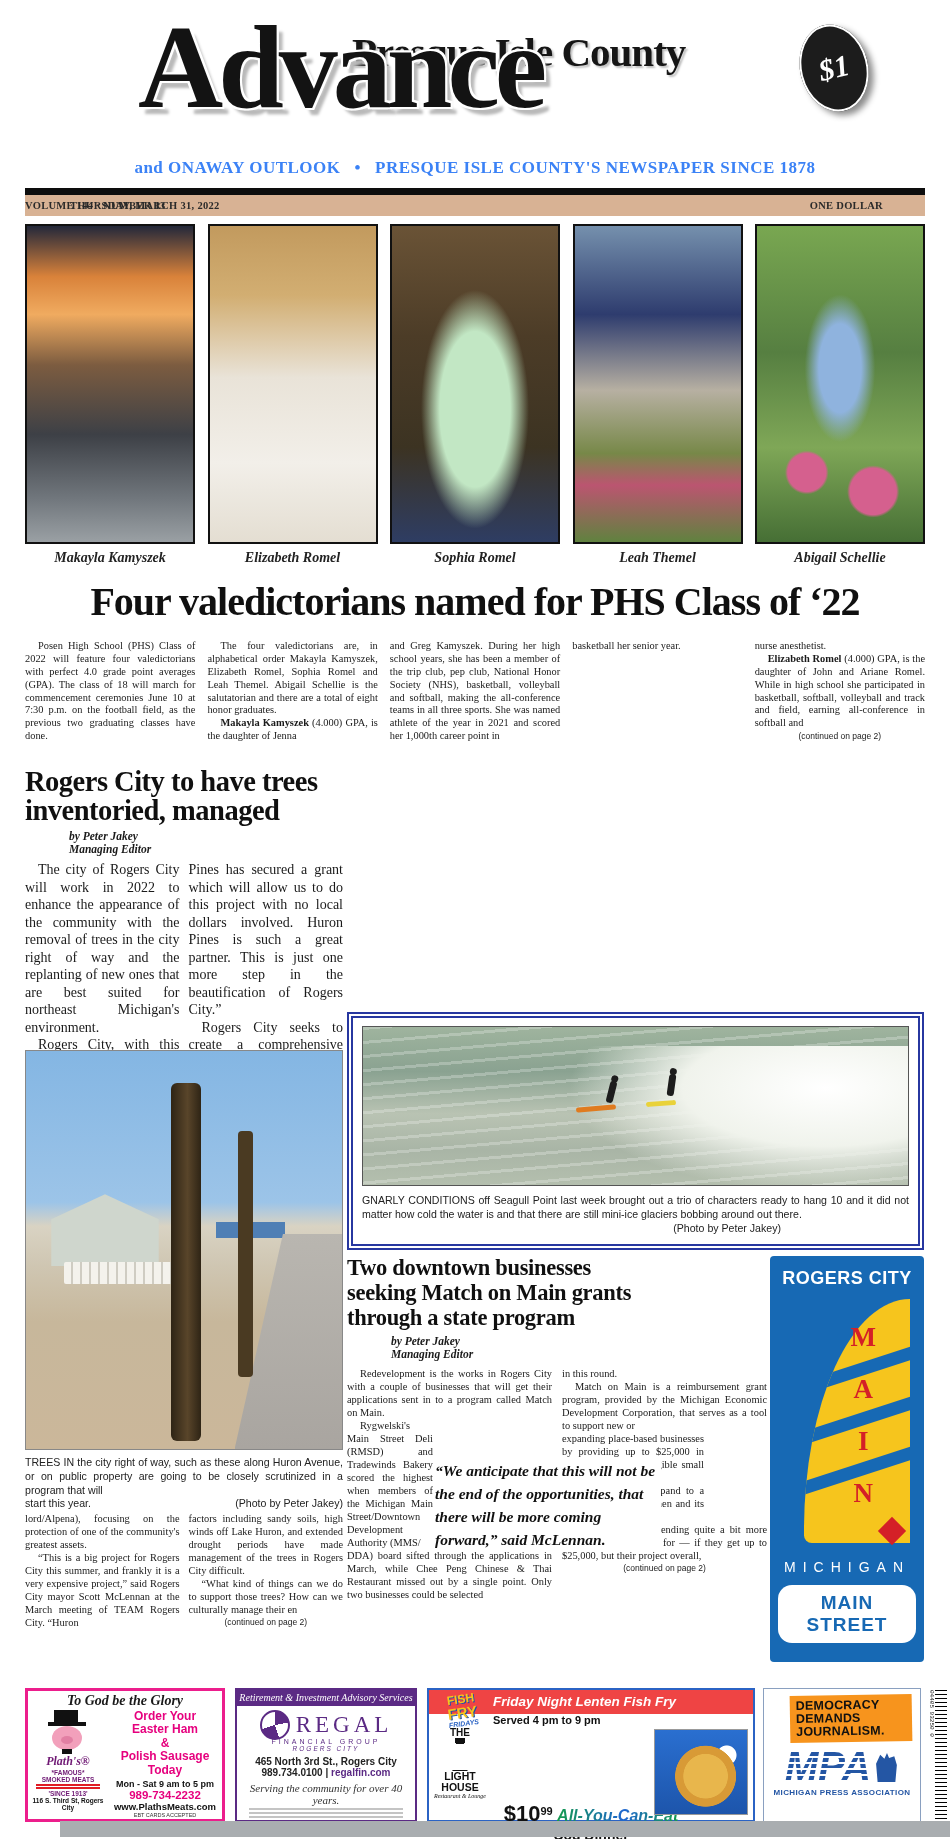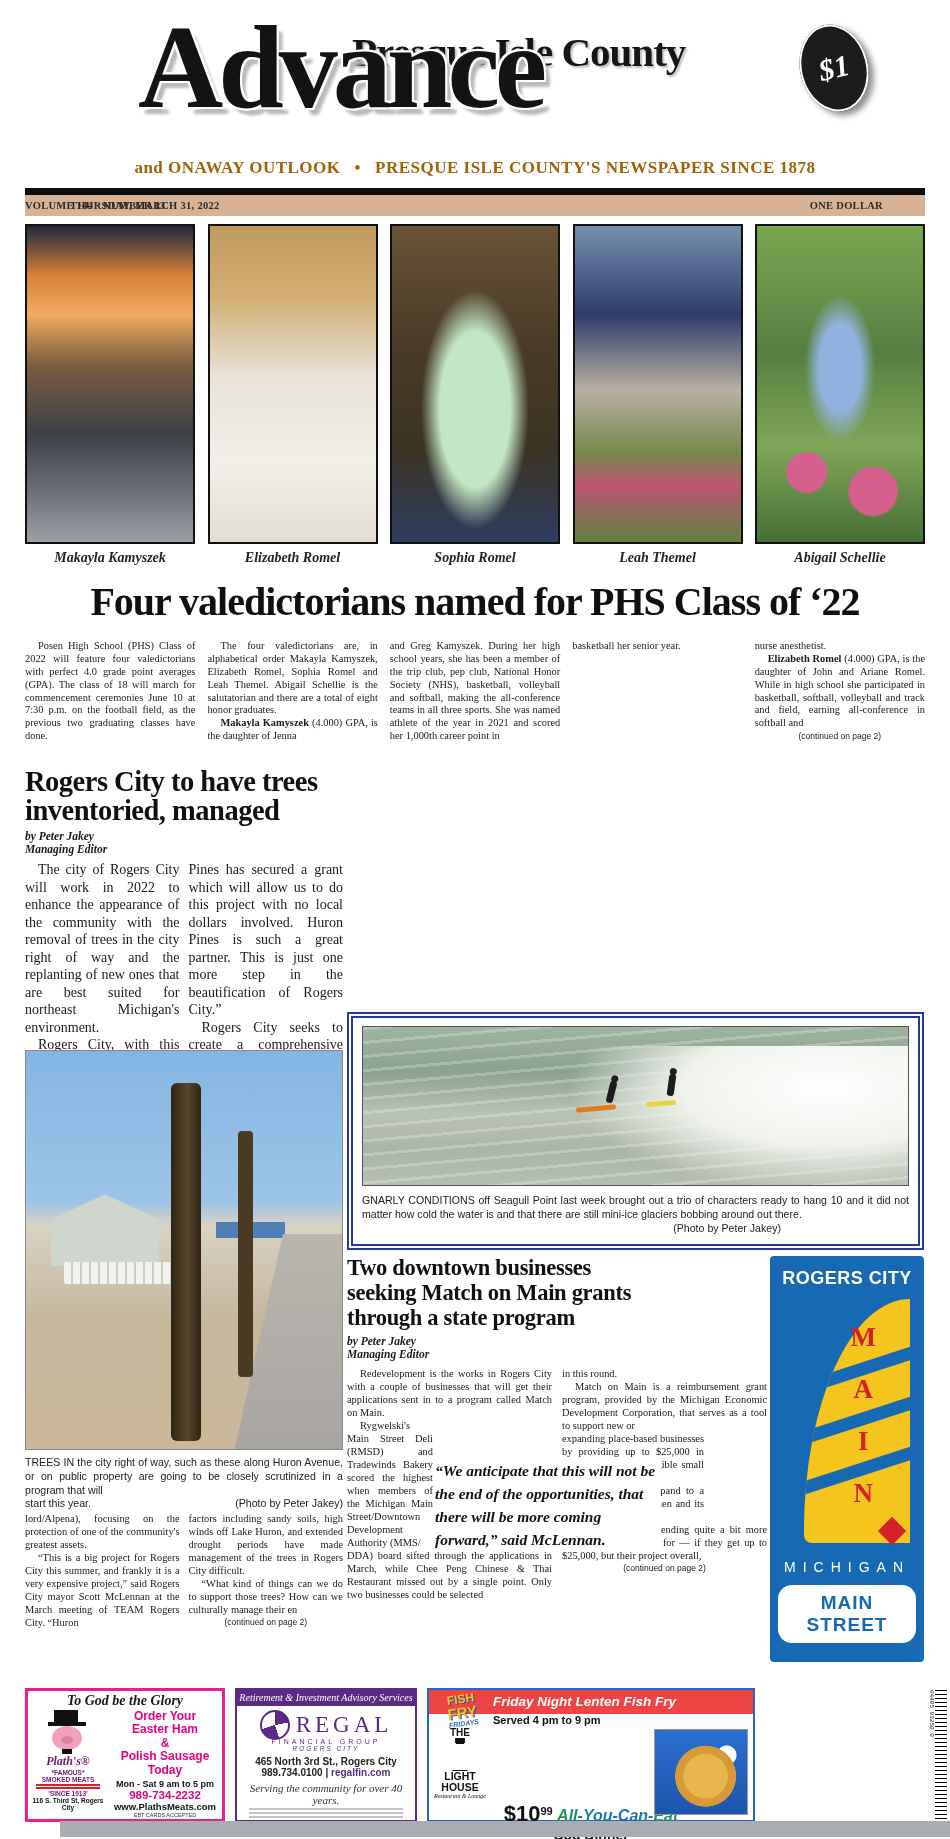--- a/index.html
+++ b/index.html
@@ -11,21 +11,21 @@
   #mast-kicker{position:absolute;left:352px;top:28px;font-size:41px;font-weight:bold;
     letter-spacing:-1px;color:#161616;text-shadow:2px 2px 2px #bfbfbf;}
   #mast-title{position:absolute;left:138px;top:6px;font-size:118px;font-weight:bold;
     letter-spacing:-5px;color:#131313;line-height:1.05;
     text-shadow:-2px -2px 0 #fff,2px -2px 0 #fff,-2px 2px 0 #fff,2px 2px 0 #fff,6px 7px 3px #b9b9b9;}
   #price-badge{position:absolute;left:800px;top:24px;width:68px;height:88px;background:#1c1c1c;
     border-radius:50%;transform:rotate(-14deg);box-shadow:4px 5px 6px rgba(0,0,0,.45),0 0 0 2px #fff inset;
     display:flex;align-items:center;justify-content:center;color:#fff;font-weight:bold;
     font-style:italic;font-size:30px;}
   #tagline{position:absolute;left:0;top:158px;width:950px;text-align:center;font-weight:bold;
-    font-size:17px;letter-spacing:.5px;color:#a16207;}
+    font-size:17px;letter-spacing:.5px;color:#3b82f6;}
   #tagline .bullet{margin:0 14px;}
   #black-bar{position:absolute;left:25px;top:188px;width:900px;height:7px;background:#0d0d0d;}
   #date-bar{position:absolute;left:25px;top:195px;width:900px;height:21px;background:#d8b294;
     display:flex;align-items:center;font-weight:bold;font-size:10.5px;color:#2a2a2a;letter-spacing:.3px;}
   #date-bar .d{position:absolute;left:45px;} #date-bar .v{width:100%;text-align:left;}
   #date-bar .p{position:absolute;right:42px;}
 
   
   #photo-strip{position:absolute;left:25px;top:224px;width:900px;display:flex;justify-content:space-between;}
   .pcell{width:170px;}
@@ -41,21 +41,21 @@
   #a1-headline{position:absolute;left:0;top:578px;width:950px;text-align:center;font-weight:bold;
     font-size:40px;letter-spacing:-1px;color:#101010;}
   #a1-cols{position:absolute;left:25px;top:640px;width:900px;display:flex;gap:12px;}
   #a1-cols .col{flex:1;font-size:10.4px;line-height:1.24;text-align:justify;}
   .col p{margin:0;text-indent:13px;}
   .cont-line{font-family:"Liberation Sans",sans-serif;font-size:8.5px;text-align:center;text-indent:0!important;margin-top:1px!important;}
 
   
   #trees{position:absolute;left:25px;top:768px;width:318px;}
   #trees h2{margin:0;font-size:28.5px;line-height:1.0;letter-spacing:-.5px;color:#101010;}
-  .byline{margin-top:5px;font-weight:bold;font-style:italic;font-size:11.5px;line-height:1.15;}
+  .byline{margin-top:5px;font-weight:bold;font-style:italic;font-size:11.5px;line-height:1.15;margin-left:44px;}
   #trees-cols{display:flex;gap:9px;margin-top:5px;}
   #trees-cols .col{flex:1;font-size:14px;line-height:1.25;text-align:justify;}
 
   #tree-photo{position:absolute;left:25px;top:1050px;width:318px;height:400px;border:1px solid #888;
     box-sizing:border-box;overflow:hidden;
     background:linear-gradient(180deg,#84b6e3 0%,#9cc4e8 38%,#d9d3c3 44%,#cfc6b2 54%,#c7b79b 68%,#cbb79a 100%);}
   .trunk1{position:absolute;left:46%;top:8%;width:30px;height:90%;background:linear-gradient(90deg,#2e2415,#59452a 55%,#2e2415);border-radius:6px;}
   .trunk2{position:absolute;left:67%;top:20%;width:15px;height:62%;background:#4a3a22;border-radius:4px;}
   .fence{position:absolute;left:12%;top:53%;width:42%;height:22px;
     background:repeating-linear-gradient(90deg,#f4f2ec 0 7px,#cfccc2 7px 9px);border-radius:2px;}
@@ -461,20 +461,32 @@
         <div id="fish-addr">
           <div>377 N. Third St.,</div>
           <div>Rogers City</div>
           <div>989-734-4858</div>
         </div>
       </div>
     </div>
     <div id="fish-photo"></div>
   </div>
 
+  <div id="ad-mpa" class="ad">
+    <div id="mpa-orange">
+      <div>DEMOCRACY</div>
+      <div>DEMANDS</div>
+      <div>JOURNALISM.</div>
+    </div>
+    <div id="mpa-logo-row">
+      <div id="mpa-word">MPA</div>
+      <div class="mitten"></div>
+    </div>
+    <div id="mpa-name">MICHIGAN PRESS ASSOCIATION</div>
+  </div>
 
   <div id="barcode">
     <div class="digits">04405 93250 0</div>
     <div class="bars"></div>
   </div>
 
   <div id="bottom-bar"></div>
 
 </div>
 

